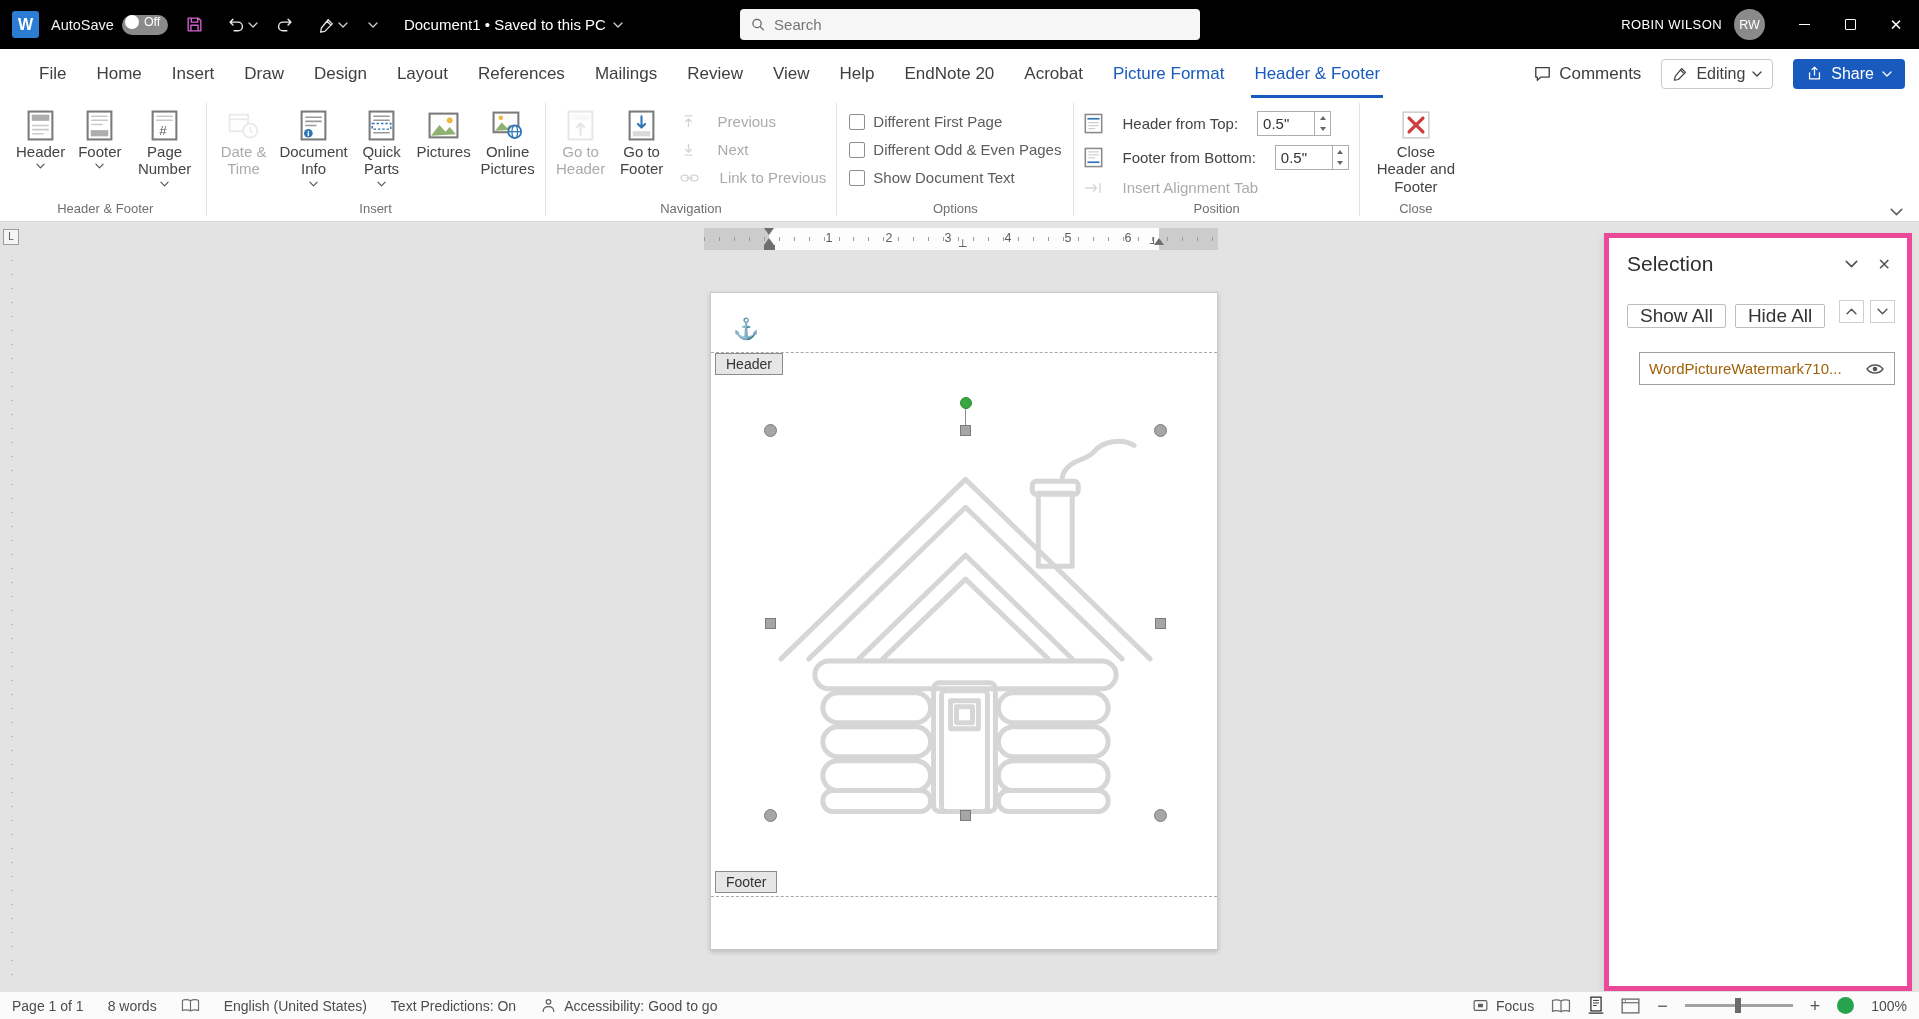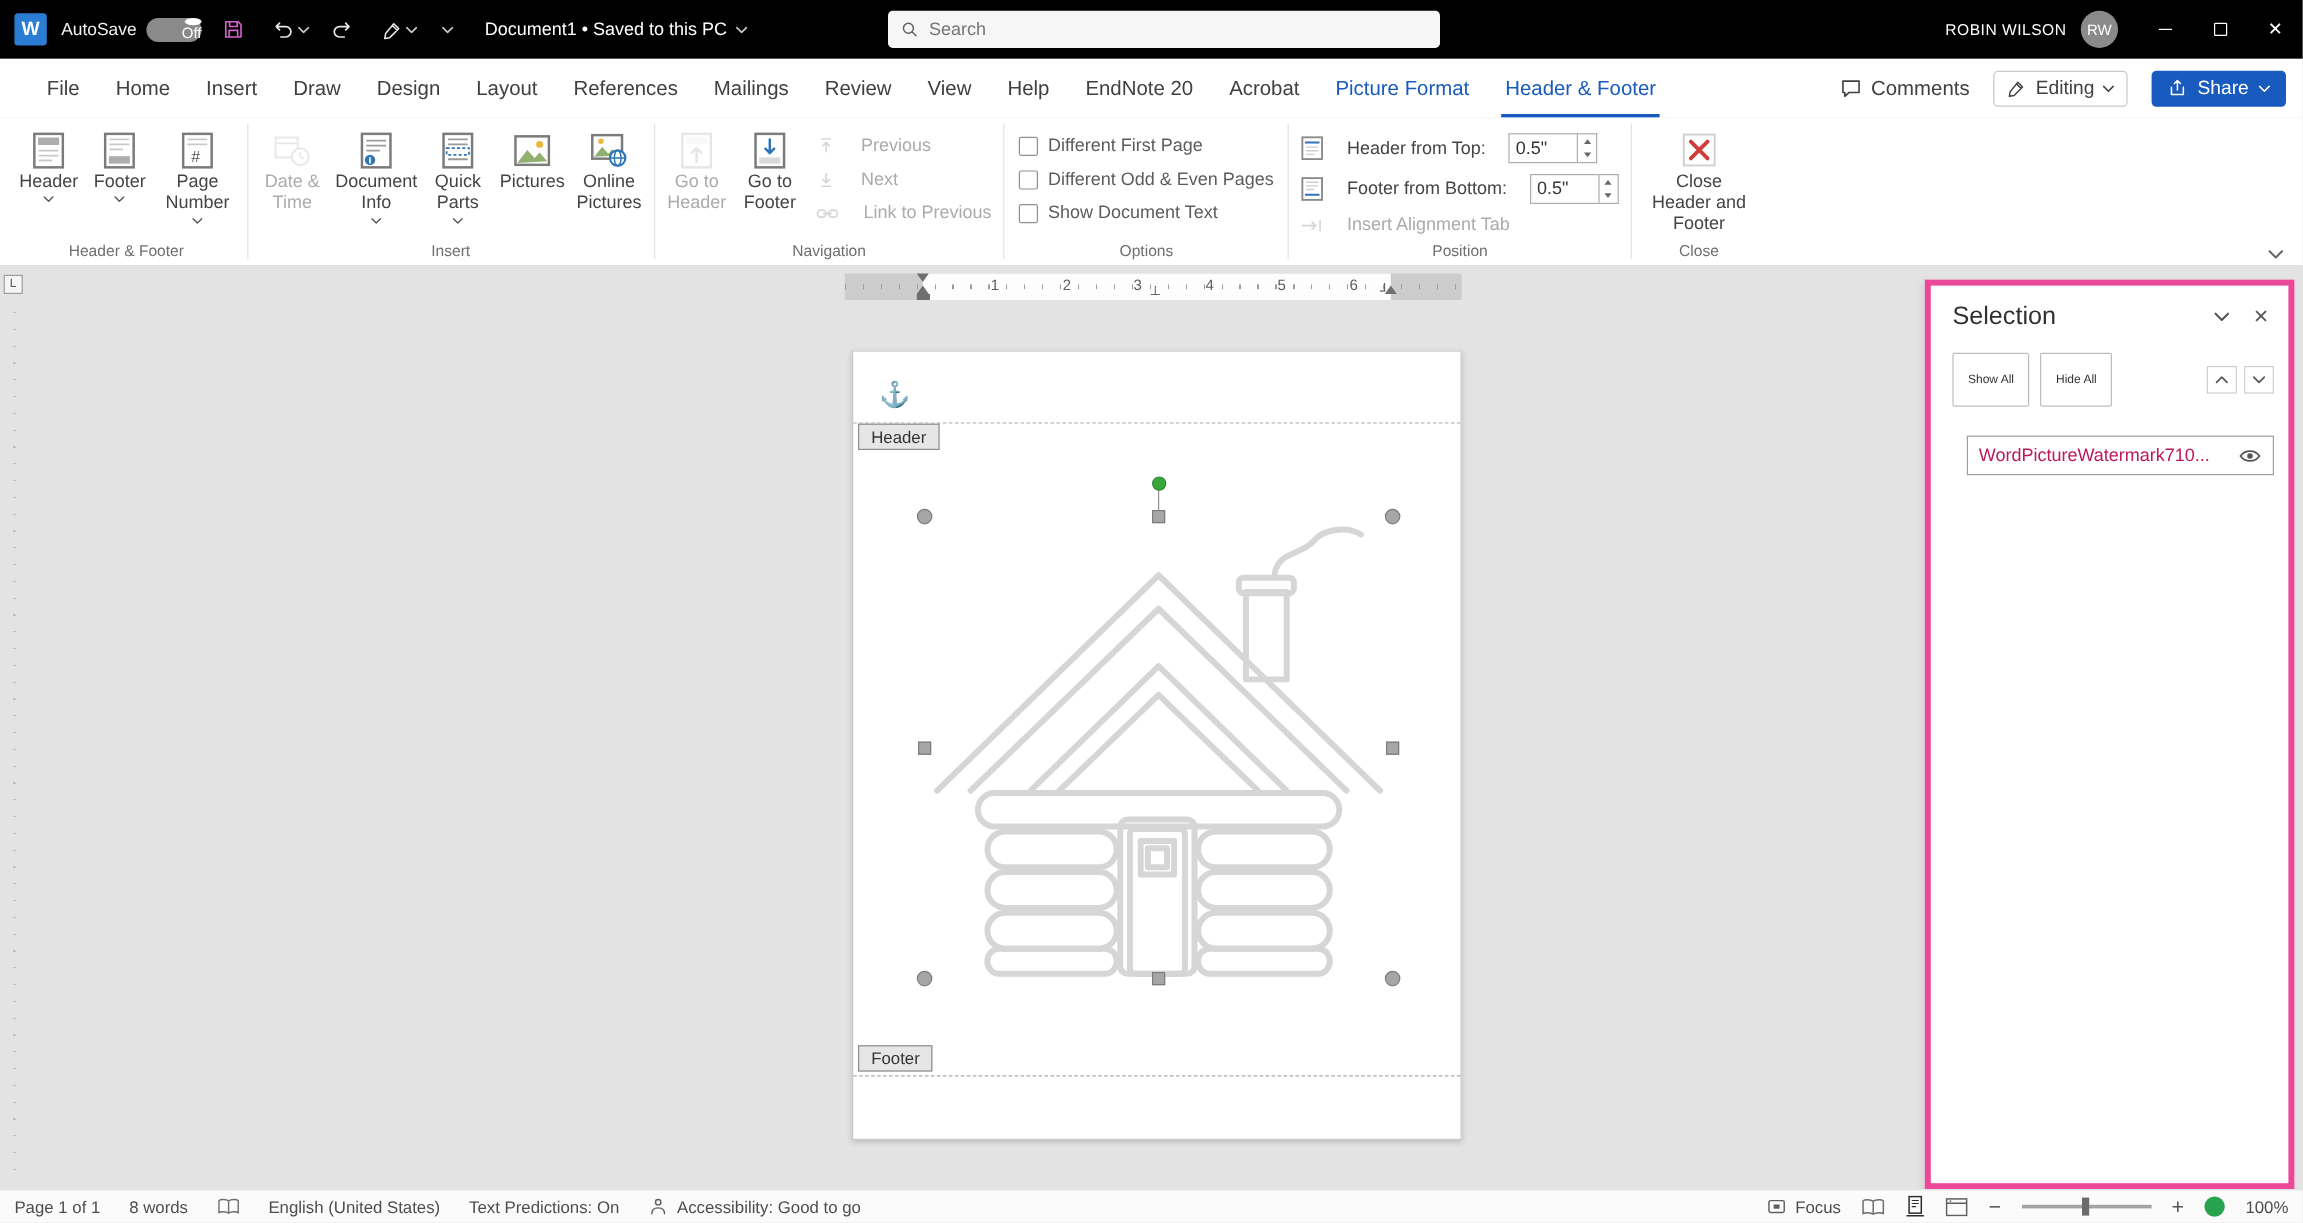--- a/index.html
+++ b/index.html
@@ -10,21 +10,21 @@
     font-family:"Liberation Sans", sans-serif;
     color:#444;
   }
   svg { display:block; }
 
   
   .titlebar { position:absolute; left:0; top:0; width:100%; height:49px; background:#000; display:flex; align-items:center; color:#fff; }
   .tb-left { display:flex; align-items:center; gap:12px; padding-left:12px; }
   .word-logo { width:27px; height:27px; background:#2b7cd3; border-radius:3px; color:#fff; font-weight:bold; font-size:16px; display:flex; align-items:center; justify-content:center; }
   .autosave { display:flex; align-items:center; gap:8px; font-size:14.5px; color:#f2f2f2; }
-  .as-toggle { width:46px; height:20px; border-radius:10px; background:#8a8a8a; position:relative; display:flex; align-items:flex-end;flex-direction:column; }
+  .as-toggle { width:46px; height:20px; border-radius:10px; background:#8a8a8a; position:relative; display:flex; align-items:flex-start; }
   .as-knob { width:14px; height:14px; border-radius:50%; background:#fff; margin-left:3px; }
   .as-state { color:#fff; font-size:12.5px; margin-left:5px; }
   .qat-btn { width:30px; height:30px; display:flex; align-items:center; justify-content:center; color:#e8e8e8; }
   .qat-group { display:flex; align-items:center; }
   .qat-chev { color:#cfcfcf; margin-left:-4px; }
   .doc-title { font-size:15px; color:#fff; display:flex; align-items:center; gap:7px; margin-left:14px; }
   .doc-title .cv { color:#cfcfcf; }
   .search-box { position:absolute; left:740px; top:9px; width:460px; height:31px; background:#f6f6f6; border-radius:4px; display:flex; align-items:center; padding:0 10px; gap:8px; color:#5f5f5f;justify-content:center; }
   .search-box input { border:none; outline:none; background:transparent; font-size:15px; color:#444; width:100%; font-family:inherit; }
   .tb-right { position:absolute; right:0; top:0; height:49px; display:flex; align-items:center; }
@@ -106,24 +106,24 @@
   .hs.tm{left:calc(50% - 5.5px);top:-6px} .hs.bm{left:calc(50% - 5.5px);bottom:-6px} .hs.lm{left:-6px;top:calc(50% - 5.5px)} .hs.rm{right:-6px;top:calc(50% - 5.5px)}
   .rot-line { position:absolute; left:calc(50% - .5px); top:-23px; width:1px; height:17px; background:#8f8f8f; }
   .rot-dot { position:absolute; left:calc(50% - 6px); top:-34px; width:12px; height:12px; border-radius:50%; background:#38a83e; border:1px solid #2e8a34; }
 
   
   .sel-pane { position:absolute; left:1604px; top:233px; width:308px; height:758px; background:#fff; border:5px solid #ec4899; box-shadow:-2px 2px 6px rgba(0,0,0,.08); }
   .sp-header { display:flex; align-items:center; padding:14px 16px 0 18px; }
   .sp-title { font-size:21px; color:#2f2f2f; flex:1; }
   .sp-hicon { color:#555; margin-left:20px; }
   .sp-toolbar { display:flex; align-items:center; margin:18px 12px 0 18px; }
-  .sp-btn { border:1px solid #bdbdbd; background:#fff; border-radius:2px; padding:16px 12px; font-size:10px; color:#333; margin-right:9px; font-family:inherit; }
+  .sp-btn { border:1px solid #bdbdbd; background:#fff; border-radius:2px; padding:0 12px; font-size:19px; color:#333; margin-right:9px; font-family:inherit;margin-top:10px; }
   .sp-chevbtns { margin-left:auto; display:flex; gap:6px; }
   .sp-chevbtn { width:25px; height:23px; border:1px solid #cfcfcf; background:#fff; display:flex; align-items:center; justify-content:center; color:#555; }
-  .sp-item { margin:24px 12px 0 30px; height:33px; border:1px solid #9f9f9f; display:flex; align-items:center; padding:0 9px; font-size:15px; color:#be185d; }
+  .sp-item { margin:24px 12px 0 30px; height:33px; border:1px solid #9f9f9f; display:flex; align-items:center; padding:0 9px; font-size:15px; color:#a16207; }
   .sp-item-name { flex:1; white-space:nowrap; overflow:hidden; }
 
   
   .statusbar { position:absolute; left:0; bottom:0; width:100%; height:28px; background:#fbfbfb; border-top:1px solid #e0e0e0; display:flex; align-items:center; padding:0 12px; font-size:14px; color:#4d4d4d; gap:24px; }
   .sb-item { display:flex; align-items:center; gap:7px; white-space:nowrap; }
   .sb-right { margin-left:auto; display:flex; align-items:center; gap:17px; }
   .sb-viewicon { color:#5f5f5f; display:flex; align-items:center; }
   .sb-viewicon.active { color:#2b2b2b; }
   .zoom-track { width:108px; height:3px; background:#a3a3a3; position:relative; }
   .zoom-thumb { position:absolute; left:50px; top:-6px; width:6px; height:15px; background:#6b6b6b; }

